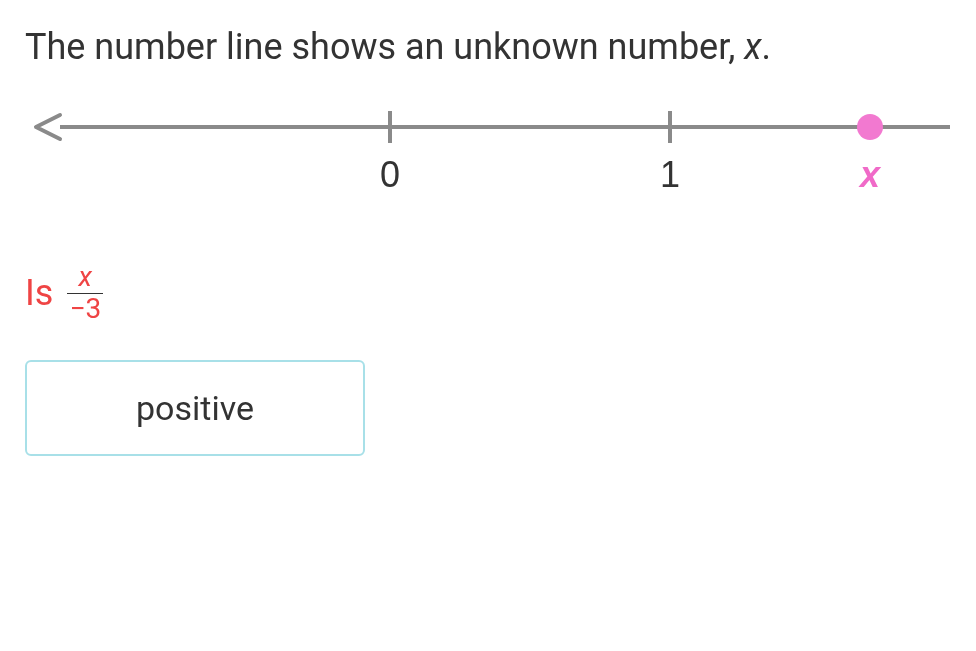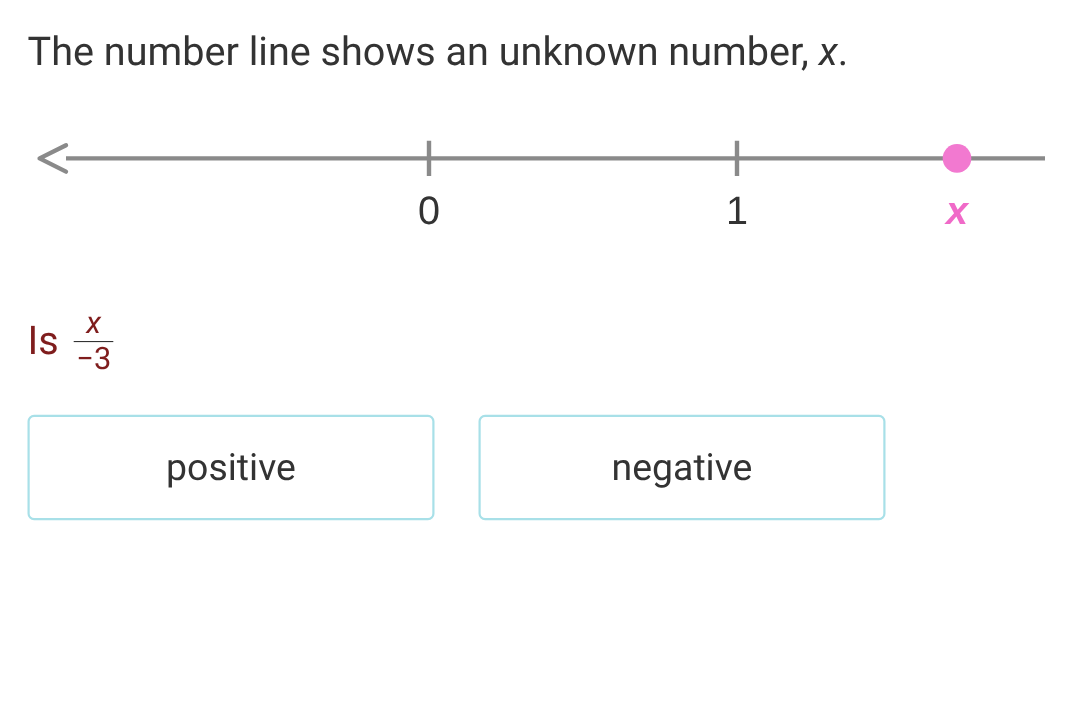--- a/index.html
+++ b/index.html
@@ -12,40 +12,40 @@
       background: #ffffff;
       width: 976px;
       height: 651px;
       padding: 20px 25px;
       color: #333333;
     }
     .prompt-text {
       font-size: 36px;
       line-height: 1.5;
       color: #333333;
-      margin-bottom: 40px;
+      margin-bottom: 23px;
     }
     .prompt-text em {
       font-style: italic;
     }
     .number-line-container {
       position: relative;
       width: 920px;
       height: 120px;
       margin-bottom: 45px;
       margin-left: 5px;
     }
     .number-line-svg {
       width: 100%;
       height: 100%;
     }
     .question-text {
       font-size: 36px;
       line-height: 1.5;
-      color: #7f1d1d;
+      color: #ef4444;
       margin-bottom: 35px;
       display: flex;
       align-items: center;
       gap: 10px;
     }
     .fraction {
       display: inline-flex;
       flex-direction: column;
       align-items: center;
       vertical-align: middle;
@@ -69,21 +69,21 @@
       gap: 40px;
     }
     .answer-button {
       border: 2px solid #a8e0e8;
       background: #ffffff;
       border-radius: 6px;
       padding: 26px 0;
       font-size: 34px;
       color: #333333;
       cursor: pointer;
-      width: 370px;
+      width: 340px;
       text-align: center;
       font-family: inherit;
     }
   </style>
 </head>
 <body>
 
 <div class="prompt-text">
   <span>The number line shows an unknown number, </span><em>x</em><span>.</span>
 </div>
@@ -110,14 +110,13 @@
   <span>Is</span>
   <span class="fraction">
     <span class="num">x</span>
     <span class="bar"></span>
     <span class="den">−3</span>
   </span>
 </div>
 
 <div class="answer-buttons">
   <button class="answer-button">positive</button>
-  <button class="answer-button">negative</button>
 </div>
 
 </body></html>

